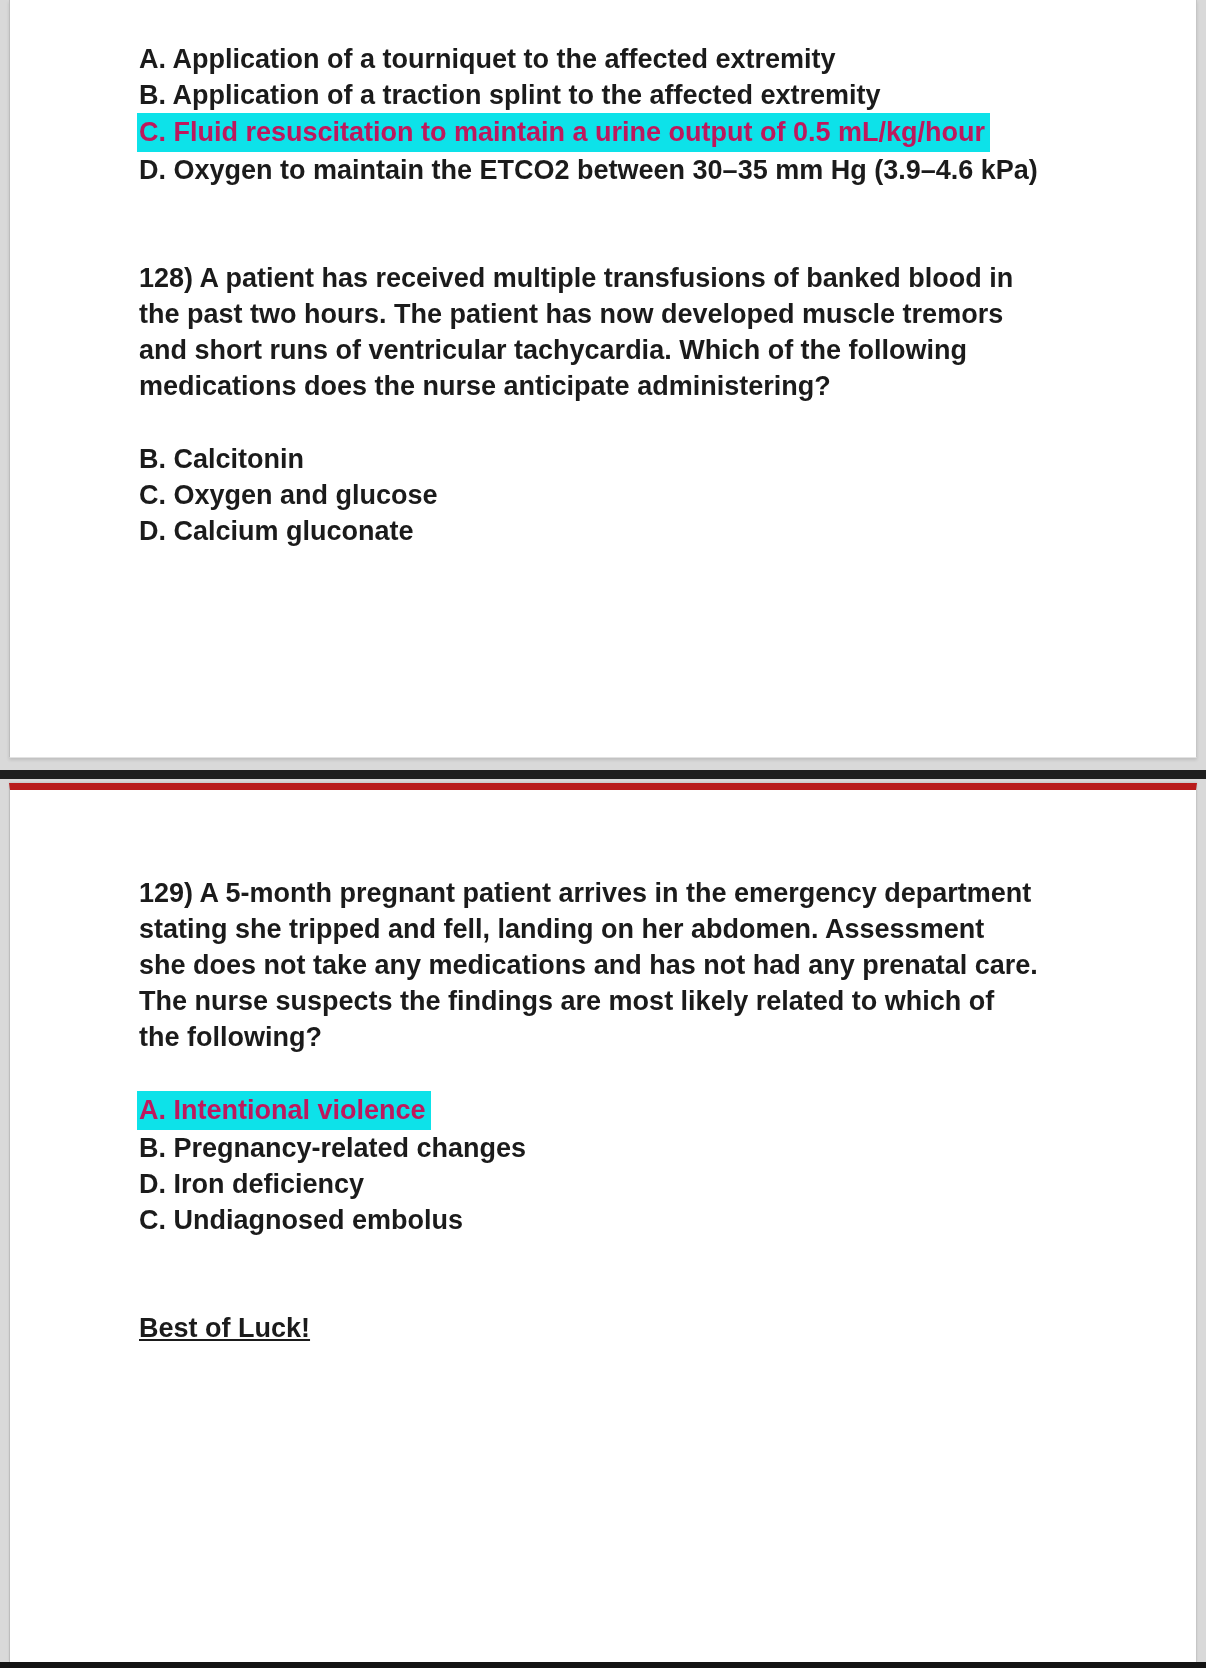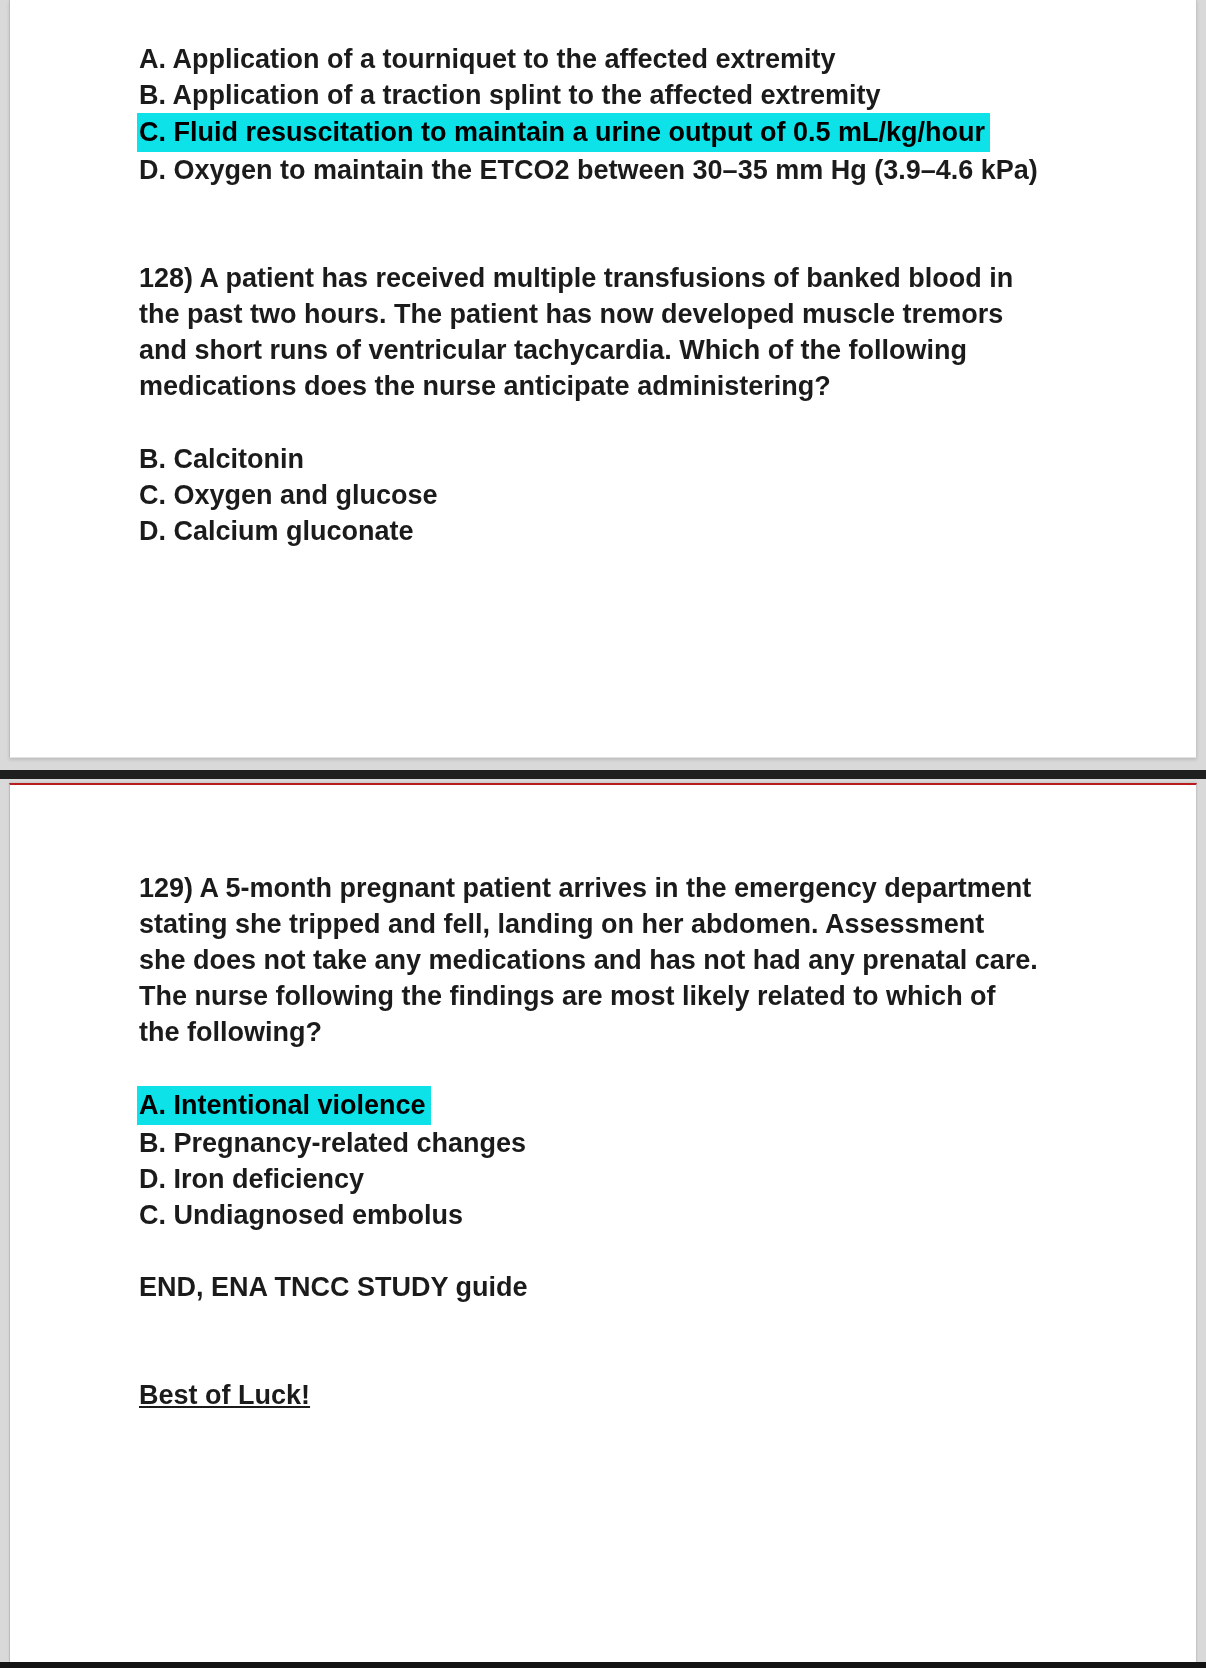--- a/index.html
+++ b/index.html
@@ -24,21 +24,21 @@
   }
   .page-1 {
     top: 0;
     height: 758px;
     border-bottom: 1px solid #e2e2e2;
     box-shadow: 0 2px 3px rgba(0,0,0,0.12);
   }
   .page-2 {
     top: 783px;
     height: 879px;
-    border-top: 2px solid #b91c1c;
+    border-top: 7px solid #b91c1c;
     box-shadow: 0 -1px 2px rgba(0,0,0,0.08);
   }
   .page-divider-bar {
     position: absolute;
     top: 770px;
     left: 0;
     width: 1206px;
     height: 9px;
     background: #1f1f1f;
   }
@@ -60,21 +60,21 @@
   .options-block-top { padding-top: 41px; }
   .para-q128 { margin-top: 72px; }
   .options-block-128 { margin-top: 37px; }
   .para-q129 { padding-top: 85px; }
   .options-block-129 { margin-top: 36px; }
   .end-line { margin-top: 36px; }
   .closing-line { margin-top: 72px; text-decoration: underline; }
   .hl {
     display: inline-block;
     background: #0de2e9;
-    color: #000000;
+    color: #be185d;
     padding: 1px 5px 2px 2px;
     margin-left: -2px;
   }
 </style>
 </head>
 <body>
 
 <div class="screen">
 
   <div class="page page-1">
@@ -102,32 +102,31 @@
   </div>
 
   <div class="page-divider-bar"></div>
 
   <div class="page page-2">
     <div class="content">
       <div class="para-q129">
         <div class="line">129) A 5-month pregnant patient arrives in the emergency department</div>
         <div class="line">stating she tripped and fell, landing on her abdomen. Assessment</div>
         <div class="line">she does not take any medications and has not had any prenatal care.</div>
-        <div class="line">The nurse following the findings are most likely related to which of</div>
+        <div class="line">The nurse suspects the findings are most likely related to which of</div>
         <div class="line">the following?</div>
       </div>
 
       <div class="options-block-129">
         <div class="line"><span class="hl">A. Intentional violence</span></div>
         <div class="line">B. Pregnancy-related changes</div>
         <div class="line">D. Iron deficiency</div>
         <div class="line">C. Undiagnosed embolus</div>
       </div>
 
-      <div class="line end-line">END, ENA TNCC STUDY guide</div>
 
       <div class="line closing-line">Best of Luck!</div>
     </div>
   </div>
 
   <div class="bottom-edge-bar"></div>
 
 </div>
 
 </body></html>

